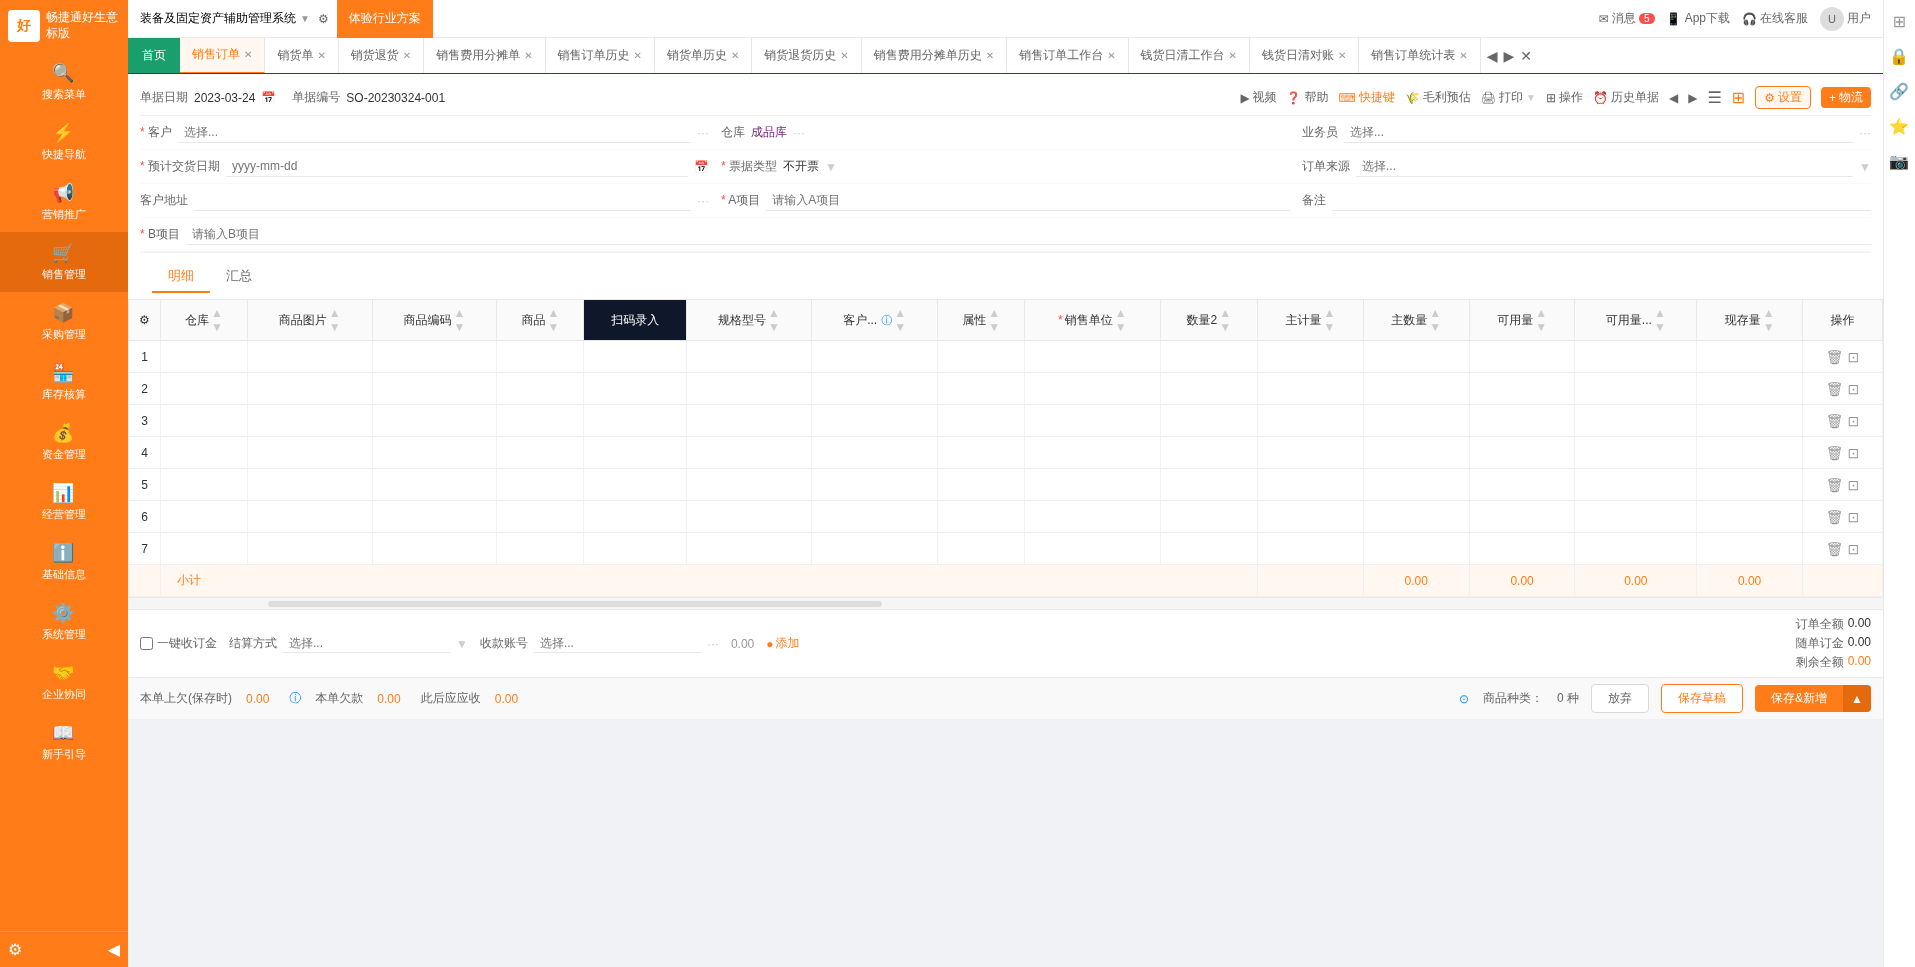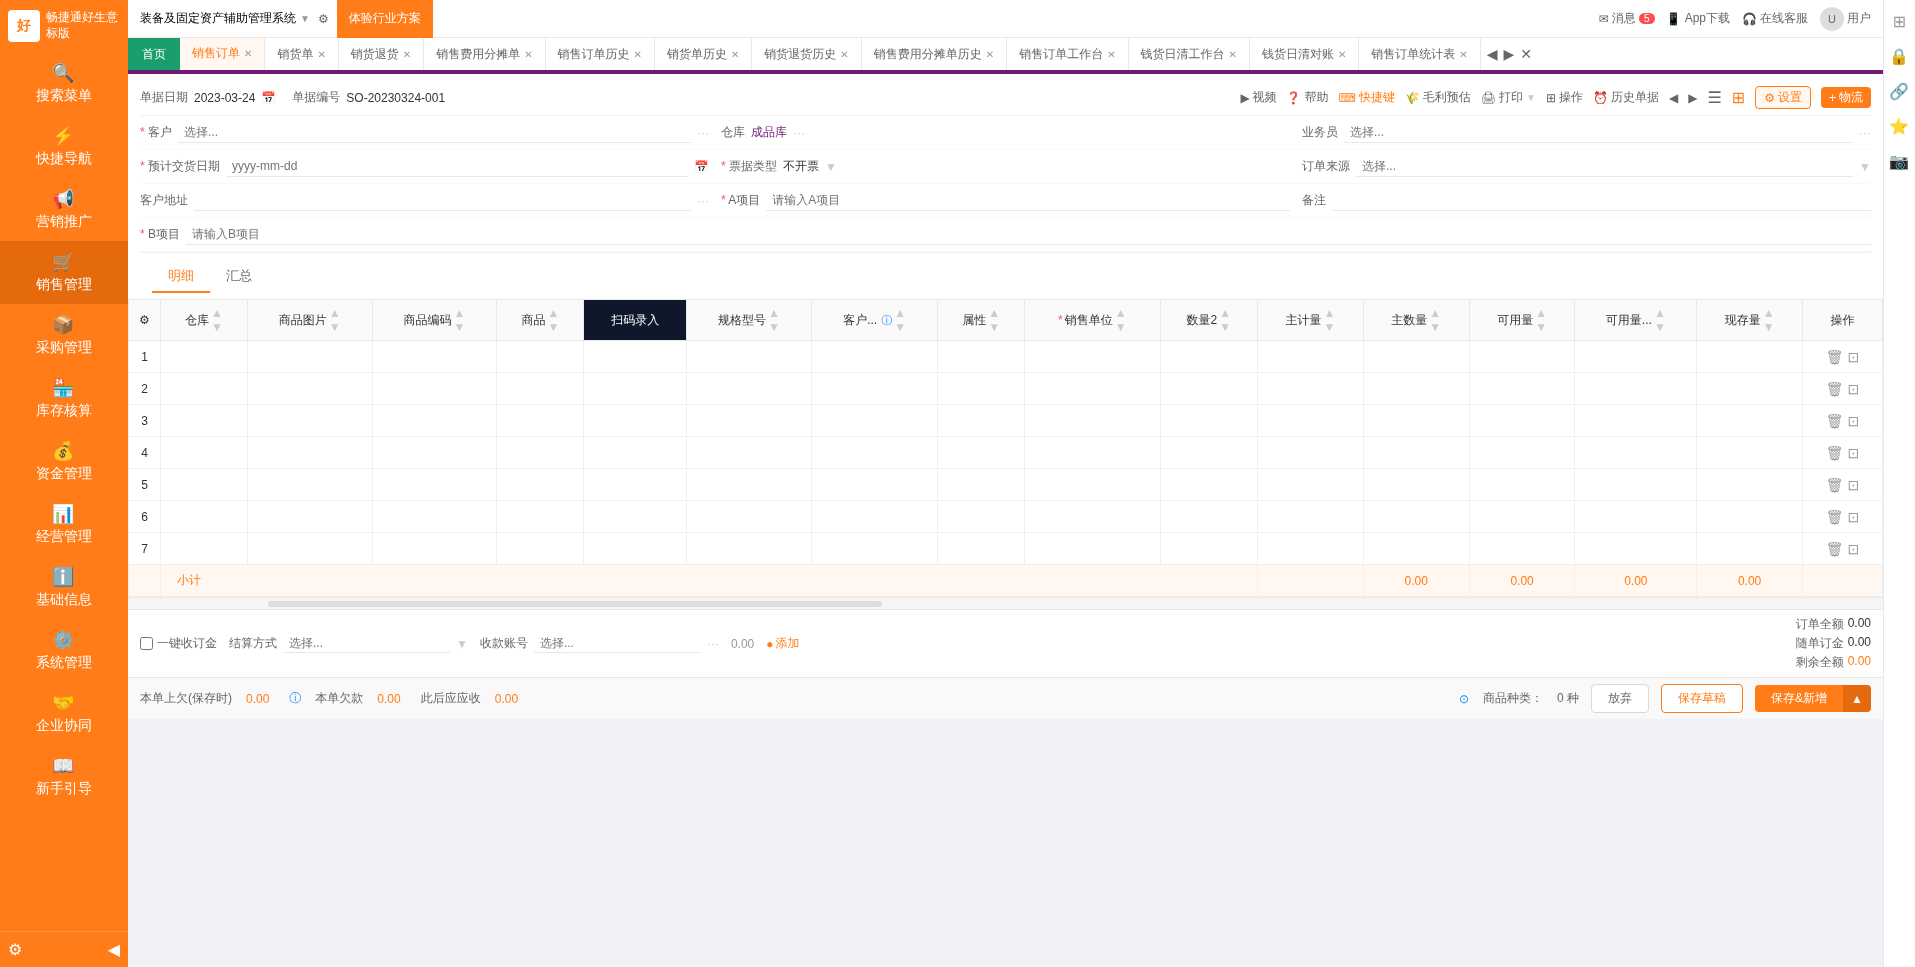--- a/index.html
+++ b/index.html
@@ -7,37 +7,37 @@
 
     
     .sidebar { width: 128px; background: #ff7c18; display: flex; flex-direction: column; height: 100%; flex-shrink: 0; }
     .sidebar-logo { padding: 10px 8px; display: flex; align-items: center; gap: 6px; background: #ff7c18; }
     .sidebar-logo-icon { width: 32px; height: 32px; background: #fff; border-radius: 4px; display: flex; align-items: center; justify-content: center; color: #ff7c18; font-weight: bold; font-size: 14px; }
     .sidebar-logo-text { color: #fff; font-size: 11px; line-height: 1.3; }
     .sidebar-nav { flex: 1; overflow-y: auto; }
     .sidebar-item { display: flex; flex-direction: column; align-items: center; padding: 10px 4px; cursor: pointer; color: #fff; gap: 3px; }
     .sidebar-item.active { background: #e56a0e; }
     .sidebar-item-icon { font-size: 18px; }
-    .sidebar-item-label { font-size: 14px; color: #fff; text-align: center; }
+    .sidebar-item-label { font-size: 11px; color: #fff; text-align: center; }
     .sidebar-bottom { padding: 8px; display: flex; justify-content: space-between; align-items: center; border-top: 1px solid rgba(255,255,255,0.2); }
     .sidebar-bottom-icon { color: #fff; font-size: 16px; cursor: pointer; }
 
     
     .main { flex: 1; display: flex; flex-direction: column; overflow: hidden; }
 
     
     .topbar { height: 38px; background: #fff; display: flex; align-items: center; padding: 0 12px; border-bottom: 1px solid #e8e8e8; gap: 8px; }
     .topbar-btn { background: #ff7c18; color: #fff; border: none; border-radius: 4px; padding: 20px 12px; cursor: pointer; font-size: 12px; }
     .topbar-icons { display: flex; align-items: center; gap: 12px; margin-left: auto; }
     .topbar-icon-item { display: flex; align-items: center; gap: 3px; color: #666; cursor: pointer; font-size: 12px; }
     .badge { background: #ff4d4f; color: #fff; border-radius: 10px; padding: 0 4px; font-size: 10px; min-width: 16px; text-align: center; }
     .user-avatar { width: 24px; height: 24px; background: #ddd; border-radius: 50%; display: flex; align-items: center; justify-content: center; font-size: 11px; color: #666; }
 
     
-    .tabbar { height: 36px; background: #fff; display: flex; align-items: center; border-bottom: 4px solid #701a75; overflow: hidden; }
+    .tabbar { height: 36px; background: #fff; display: flex; align-items: center; border-bottom: 1px solid #701a75; overflow: hidden; }
     .tab { padding: 0 12px; height: 36px; display: flex; align-items: center; gap: 4px; cursor: pointer; white-space: nowrap; color: #666; border-right: 1px solid #e8e8e8; font-size: 12px; flex-shrink: 0; }
     .tab.active { background: #fff7f0; color: #ff7c18; border-bottom: 2px solid #ff7c18; }
     .tab-close { color: #999; font-size: 10px; cursor: pointer; }
     .tab-nav { display: flex; align-items: center; padding: 0 4px; gap: 2px; }
     .tab-nav-btn { cursor: pointer; color: #666; font-size: 14px; padding: 2px; }
 
     
     .content { flex: 1; overflow-y: auto; background: #f0f2f5; padding: 0; }
 
     

